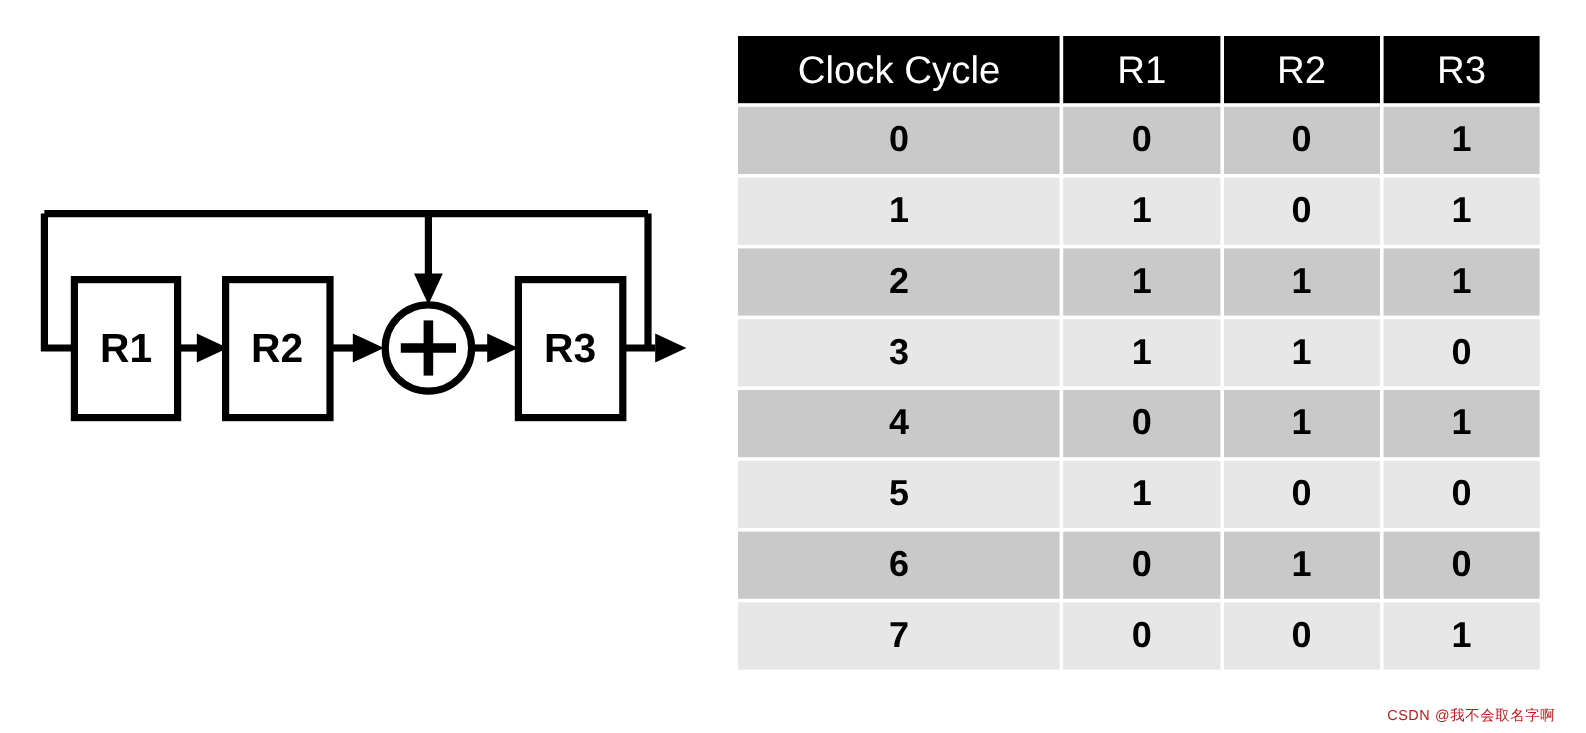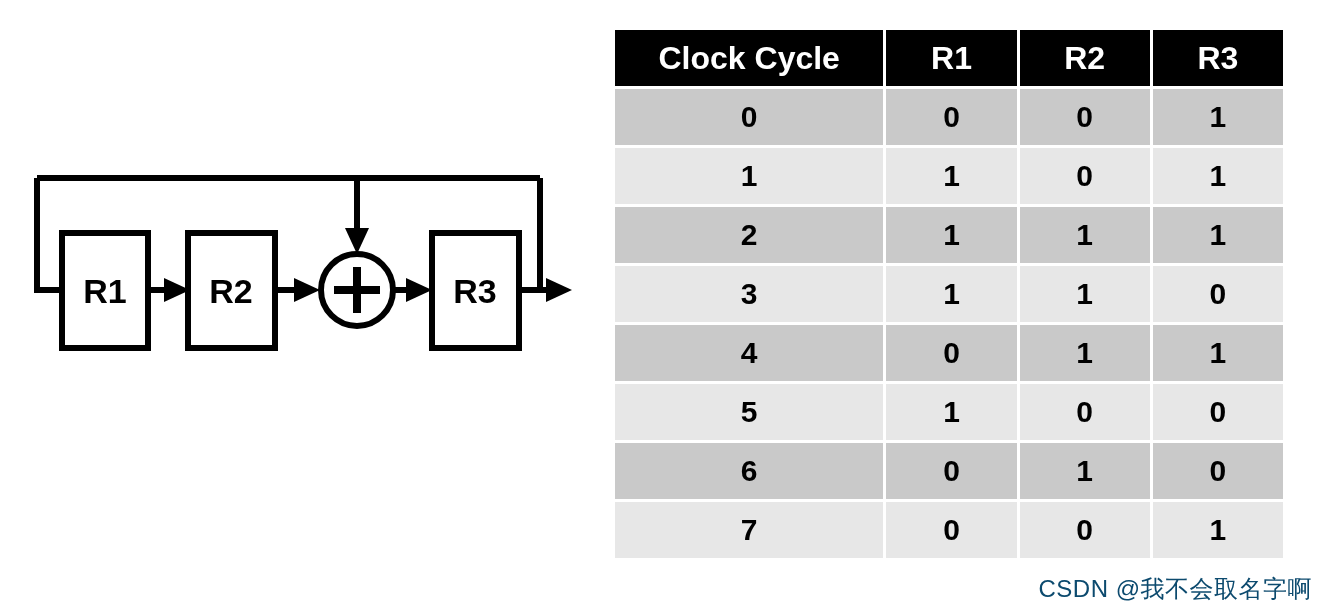--- a/index.html
+++ b/index.html
@@ -71,21 +71,21 @@
   table.state-table {
     border-collapse: separate;
     border-spacing: 3px 3px;
     width: 674px;
     table-layout: fixed;
   }
   table.state-table th {
     background: #000000;
     color: #ffffff;
     font-size: 32px;
-    font-weight: bold;
+    font-weight: normal;
     height: 56px;
     padding: 0;
     text-align: center;
     vertical-align: middle;
     font-family: "Liberation Sans", sans-serif;
   }
   table.state-table td {
     font-size: 30px;
     font-weight: bold;
     height: 56px;
@@ -100,24 +100,24 @@
   td.val-blue { color: #0000ff; }
 
   col.c-cycle { width: 268px; }
   col.c-r1    { width: 130px; }
   col.c-r2    { width: 130px; }
   col.c-r3    { width: 130px; }
 
   
   #watermark {
     position: absolute;
-    right: 10px;
+    right: 26px;
     bottom: 6px;
-    font-size: 24px;
-    color: #0c4a6e;
+    font-size: 12px;
+    color: #b91c1c;
     font-family: "Liberation Sans", sans-serif;
     white-space: nowrap;
     letter-spacing: 0.5px;
   }
 </style>
 </head>
 <body>
 
 <div id="lfsr-diagram">
   <svg id="lfsr-svg" width="600" height="611" viewBox="0 0 600 611">

